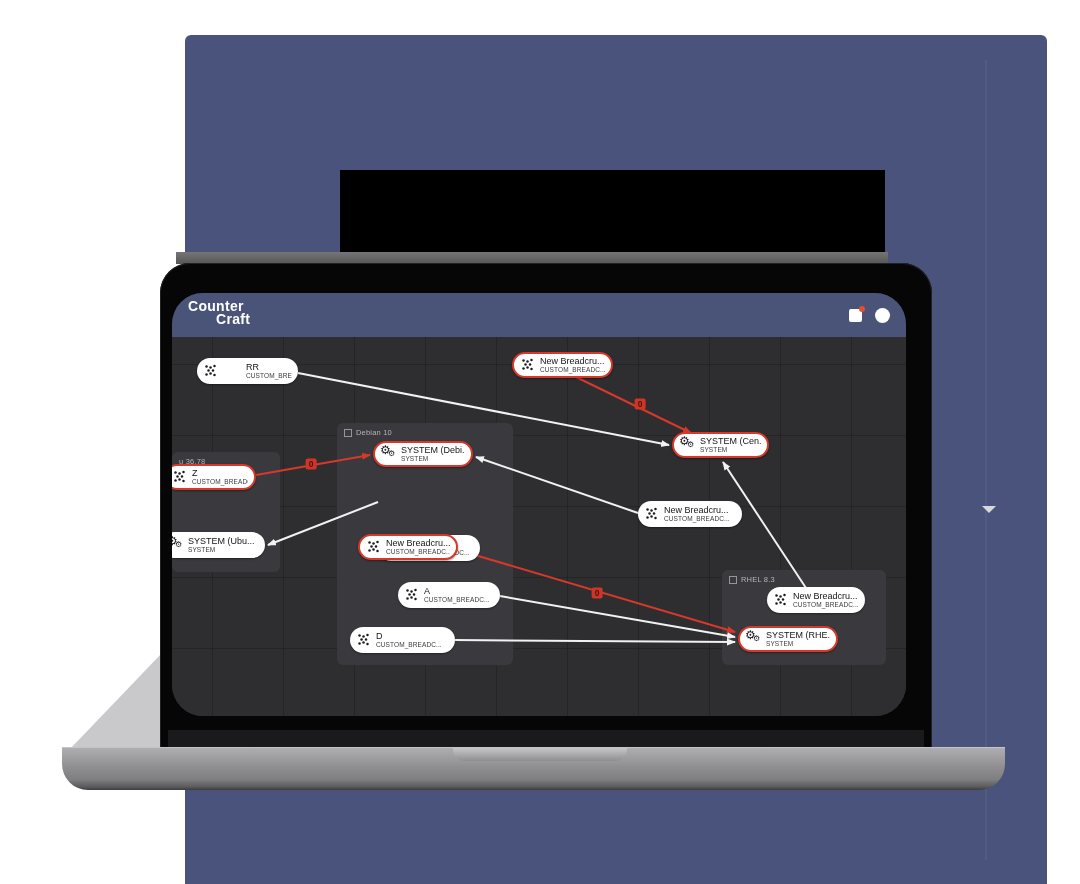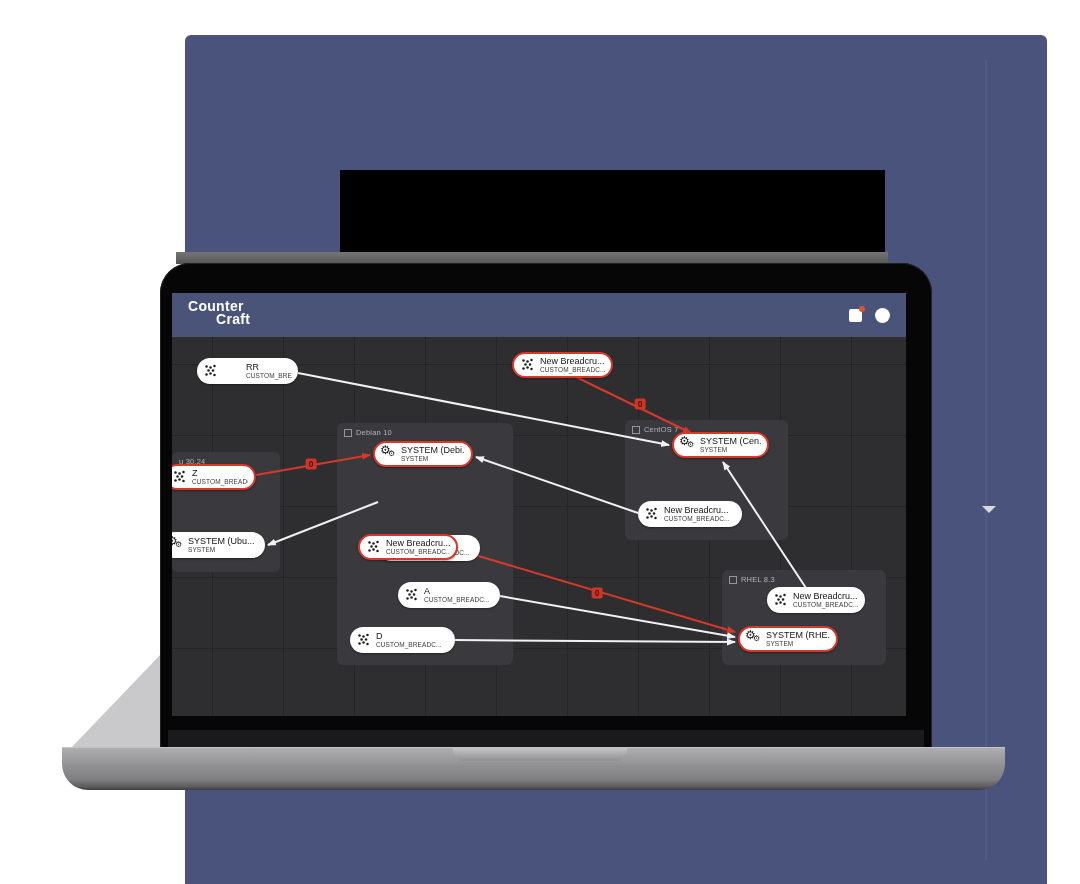--- a/index.html
+++ b/index.html
@@ -22,21 +22,21 @@
          clip-path:polygon(100% 0,100% 100%,0 100%);}
   .lid{position:absolute;left:160px;top:263px;width:772px;height:495px;background:#060607;
        border-radius:30px 30px 14px 14px;box-shadow:inset 0 0 0 1px #222;}
   .chin{position:absolute;left:168px;top:730px;width:756px;height:17px;background:#1a1a1c;}
   .base{position:absolute;left:62px;top:747px;width:943px;height:42px;
         background:linear-gradient(#aeaeb0 0%,#8f8f91 45%,#7f7f81 75%,#5c5c5e 92%,#3c3c3e 100%);
         border-radius:0 0 26px 26px;border-top:1px solid #c4c4c6;}
   .notch{position:absolute;left:391px;top:0;width:174px;height:13px;
          background:linear-gradient(#c6c6c8,#8e8e90);border-radius:0 0 12px 12px;}
   
-  .screen{position:absolute;left:172px;top:293px;width:734px;height:423px;overflow:hidden;background:#2e2e31;}
+  .screen{position:absolute;left:172px;top:293px;width:734px;height:423px;overflow:hidden;background:#2e2e31;border-radius:31px;}
   .appbar{position:absolute;left:0;top:0;width:100%;height:44px;background:#4a5478;}
   .logo{position:absolute;left:16px;top:7px;color:#fff;font-weight:bold;font-size:14px;
         letter-spacing:.3px;line-height:13px;}
   .logo .l2{margin-left:28px;}
   .appbar-icons{position:absolute;right:16px;top:15px;display:flex;align-items:center;gap:13px;}
   .icon-square{position:relative;width:13px;height:13px;background:#fff;border-radius:2px;}
   .icon-square .dot{position:absolute;right:-3px;top:-3px;width:6px;height:6px;border-radius:50%;background:#e2512f;}
   .icon-circle{width:15px;height:15px;border-radius:50%;background:#fff;}
   .canvas{position:absolute;left:0;top:44px;width:734px;height:379px;background:#2e2e31;
     background-image:linear-gradient(rgba(0,0,0,.20) 1px,transparent 1px),
@@ -87,33 +87,27 @@
       <div class="icon-square">
           <span class="dot"></span>
         </div>
       <div class="icon-circle"></div>
     </div>
   </div>
 
   <div class="canvas" id="canvas">
     <div class="group" style="left: 0px; top: 115px; width: 108px; height: 120px;">
         <div class="group-label">
-          <span>u 30.24</span>
+          <span>u 36.78</span>
         </div>
       </div>
       <div class="group" style="left: 165px; top: 86px; width: 176px; height: 242px;">
         <div class="group-label">
           <span class="group-check"></span>
           <span>Debian 10</span>
-        </div>
-      </div>
-      <div class="group" style="left: 453px; top: 83px; width: 163px; height: 120px;">
-        <div class="group-label">
-          <span class="group-check"></span>
-          <span>CentOS 7</span>
         </div>
       </div>
       <div class="group" style="left: 550px; top: 233px; width: 164px; height: 95px;">
         <div class="group-label">
           <span class="group-check"></span>
           <span>RHEL 8.3</span>
         </div>
       </div>
       <svg class="edges" id="edges-svg">
       <defs>

